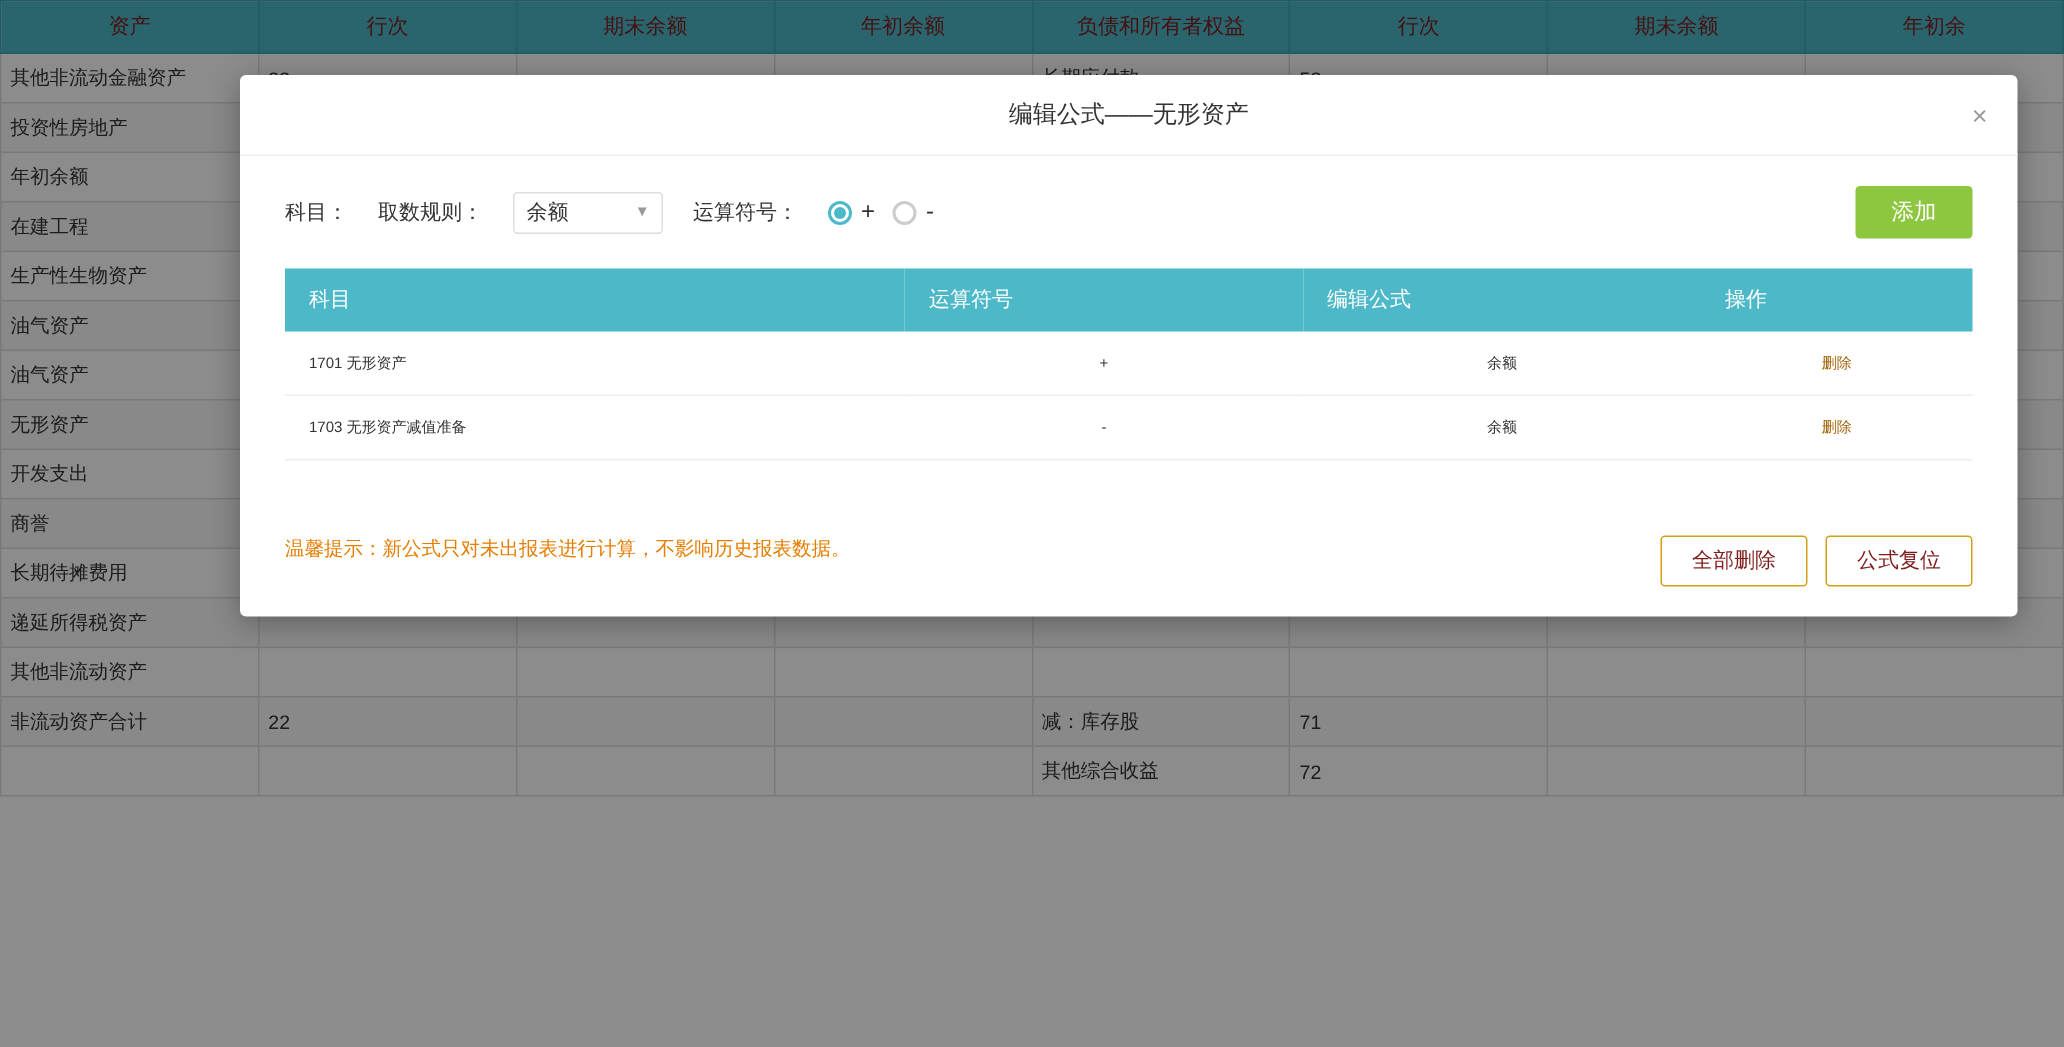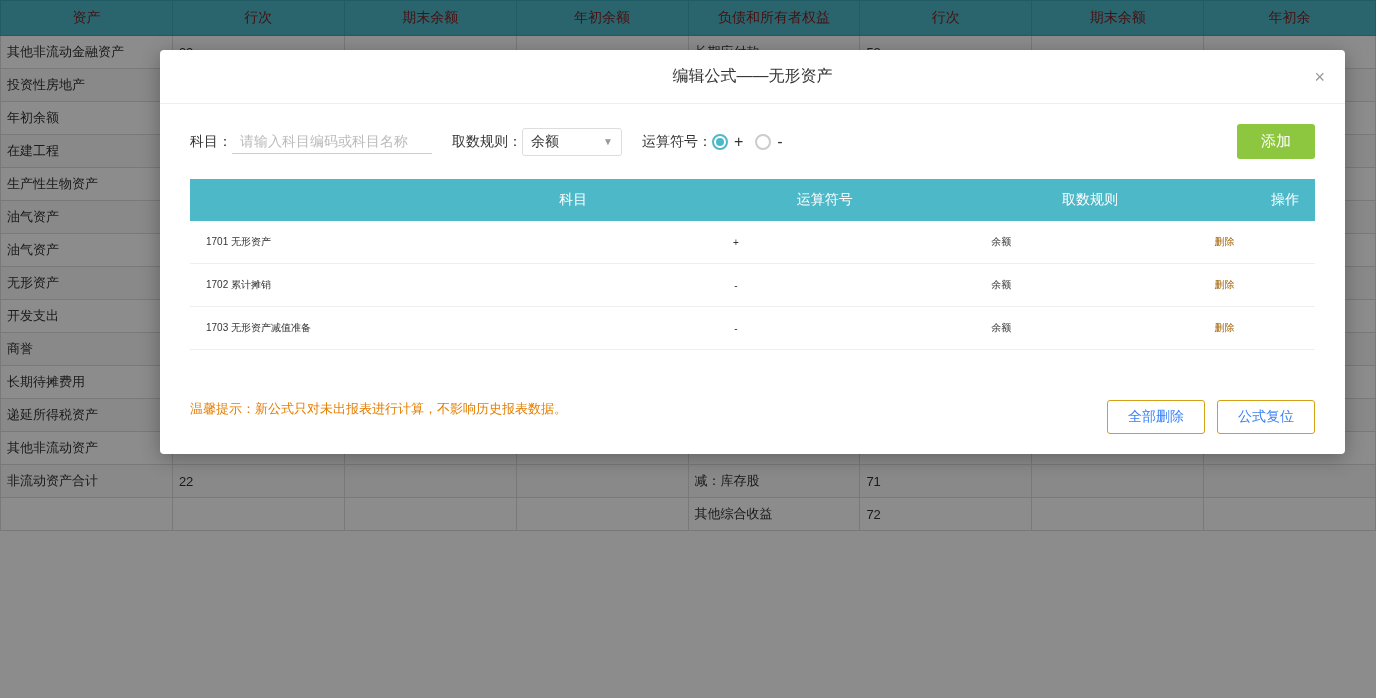--- a/index.html
+++ b/index.html
@@ -101,21 +101,21 @@
     .form-row {
       display: flex;
       align-items: center;
       padding: 20px 30px;
       gap: 20px;
     }
 
     .form-group {
       display: flex;
       align-items: center;
-      gap: 0;
+      gap: 20px;
     }
 
     .form-label {
       color: #333;
       white-space: nowrap;
       font-size: 14px;
     }
 
     .form-input {
       border: none;
@@ -213,21 +213,21 @@
       width: 100%;
       border-collapse: collapse;
     }
 
     .data-table thead th {
       background: #4db8c8;
       color: #fff;
       padding: 12px 16px;
       font-weight: normal;
       font-size: 14px;
-      text-align: right;
+      text-align: left;
     }
 
     .data-table tbody tr {
       border-bottom: 1px solid #eee;
     }
 
     .data-table tbody td {
       padding: 14px 16px;
       color: #333;
       font-size: 10px;
@@ -259,21 +259,21 @@
     }
 
     .footer-buttons {
       display: flex;
       gap: 12px;
     }
 
     .btn-outline {
       background: #fff;
       border: 1px solid #d4a017;
-      color: #3b82f6;
+      color: #7f1d1d;
       border-radius: 3px;
       padding: 7px 20px;
       font-size: 14px;
       cursor: pointer;
     }
   </style>
 </head>
 <body>
 
 <div class="bg-table-wrap">
@@ -450,21 +450,20 @@
 <div class="modal">
 
   <div class="modal-header">
     <span class="modal-title">编辑公式——无形资产</span>
     <span class="modal-close">×</span>
   </div>
 
   <div class="form-row">
     <div class="form-group">
       <span class="form-label">科目：</span>
-      <input class="form-input" type="text" placeholder="请输入科目编码或科目名称" style="">
     </div>
 
     <div class="form-group">
       <span class="form-label">取数规则：</span>
       <div class="form-select-wrap">
         <span class="form-select-text">余额</span>
         <span class="form-select-arrow">▼</span>
       </div>
     </div>
 
@@ -484,34 +483,28 @@
 
     <button class="btn-add">添加</button>
   </div>
 
   <div class="data-table-wrap">
     <table class="data-table">
       <thead>
         <tr>
           <th>科目</th>
           <th>运算符号</th>
-          <th>取数规则</th>
+          <th>编辑公式</th>
           <th>操作</th>
         </tr>
       </thead>
       <tbody id="formula-tbody">
           <tr>
             <td>1701 无形资产</td>
             <td>+</td>
-            <td>余额</td>
-            <td><a class="delete-link">删除</a></td>
-          </tr>
-          <tr>
-            <td>1702 累计摊销</td>
-            <td>-</td>
             <td>余额</td>
             <td><a class="delete-link">删除</a></td>
           </tr>
           <tr>
             <td>1703 无形资产减值准备</td>
             <td>-</td>
             <td>余额</td>
             <td><a class="delete-link">删除</a></td>
           </tr>
         </tbody>

